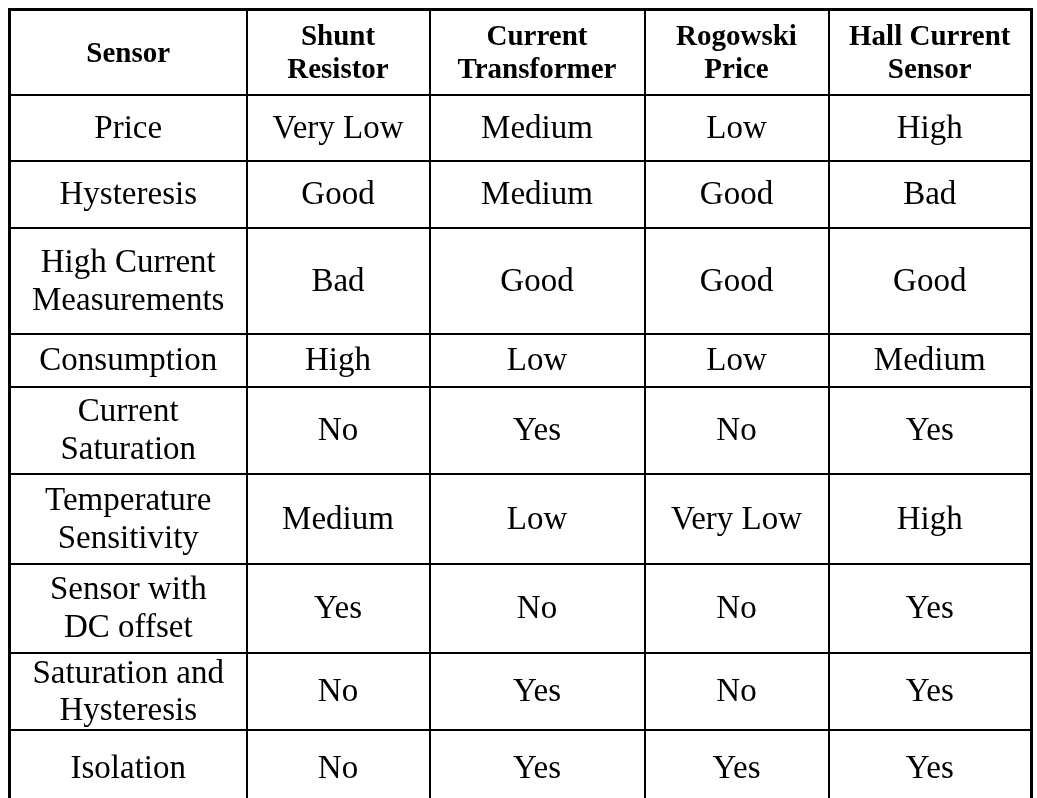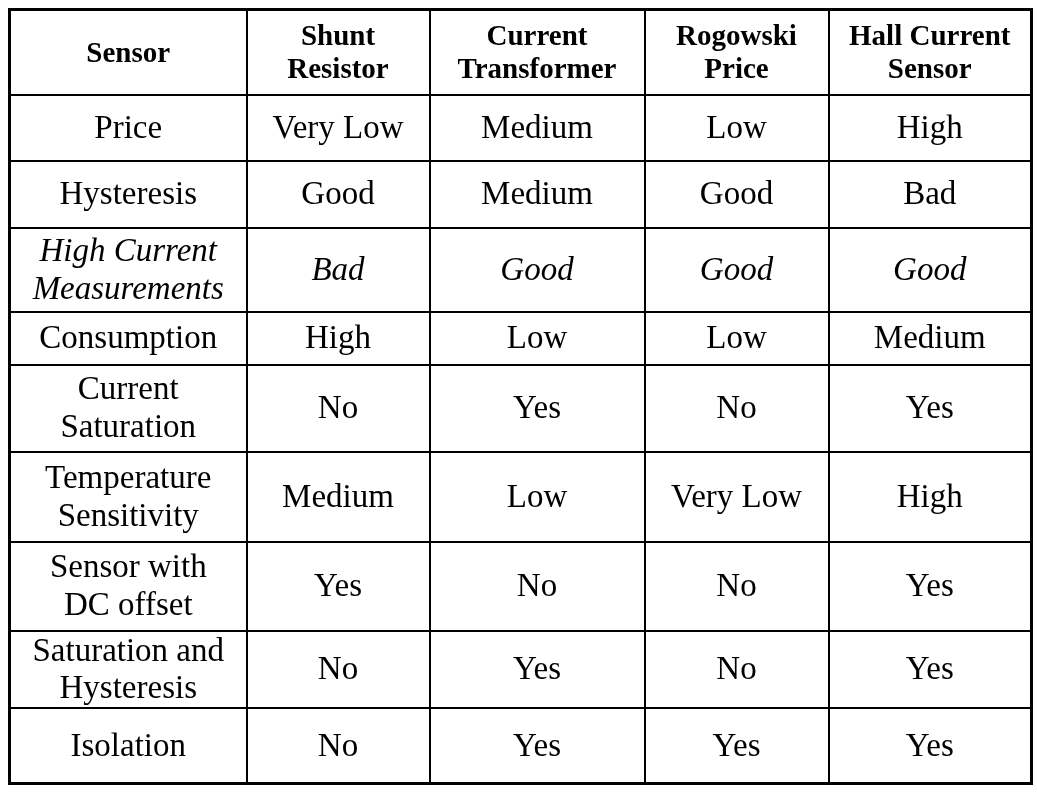--- a/index.html
+++ b/index.html
@@ -49,21 +49,21 @@
     line-height: 1.15;
   }
   table.sensor-table td {
     font-size: 33px;
     font-weight: normal;
     line-height: 1.15;
   }
   
   table.sensor-table tbody tr:nth-child(1) { height: 66px; }
   table.sensor-table tbody tr:nth-child(2) { height: 67px; }
-  table.sensor-table tbody tr:nth-child(3) { height: 84px; font-style: italic; }
+  table.sensor-table tbody tr:nth-child(3) { height: 106px; }
   table.sensor-table tbody tr:nth-child(4) { height: 53px; }
   table.sensor-table tbody tr:nth-child(5) { height: 87px; }
   table.sensor-table tbody tr:nth-child(6) { height: 90px; }
   table.sensor-table tbody tr:nth-child(7) { height: 89px; }
   table.sensor-table tbody tr:nth-child(8) { height: 71px; }
   table.sensor-table tbody tr:nth-child(9) { height: 75px; } 
 </style>
 </head>
 <body>
 

